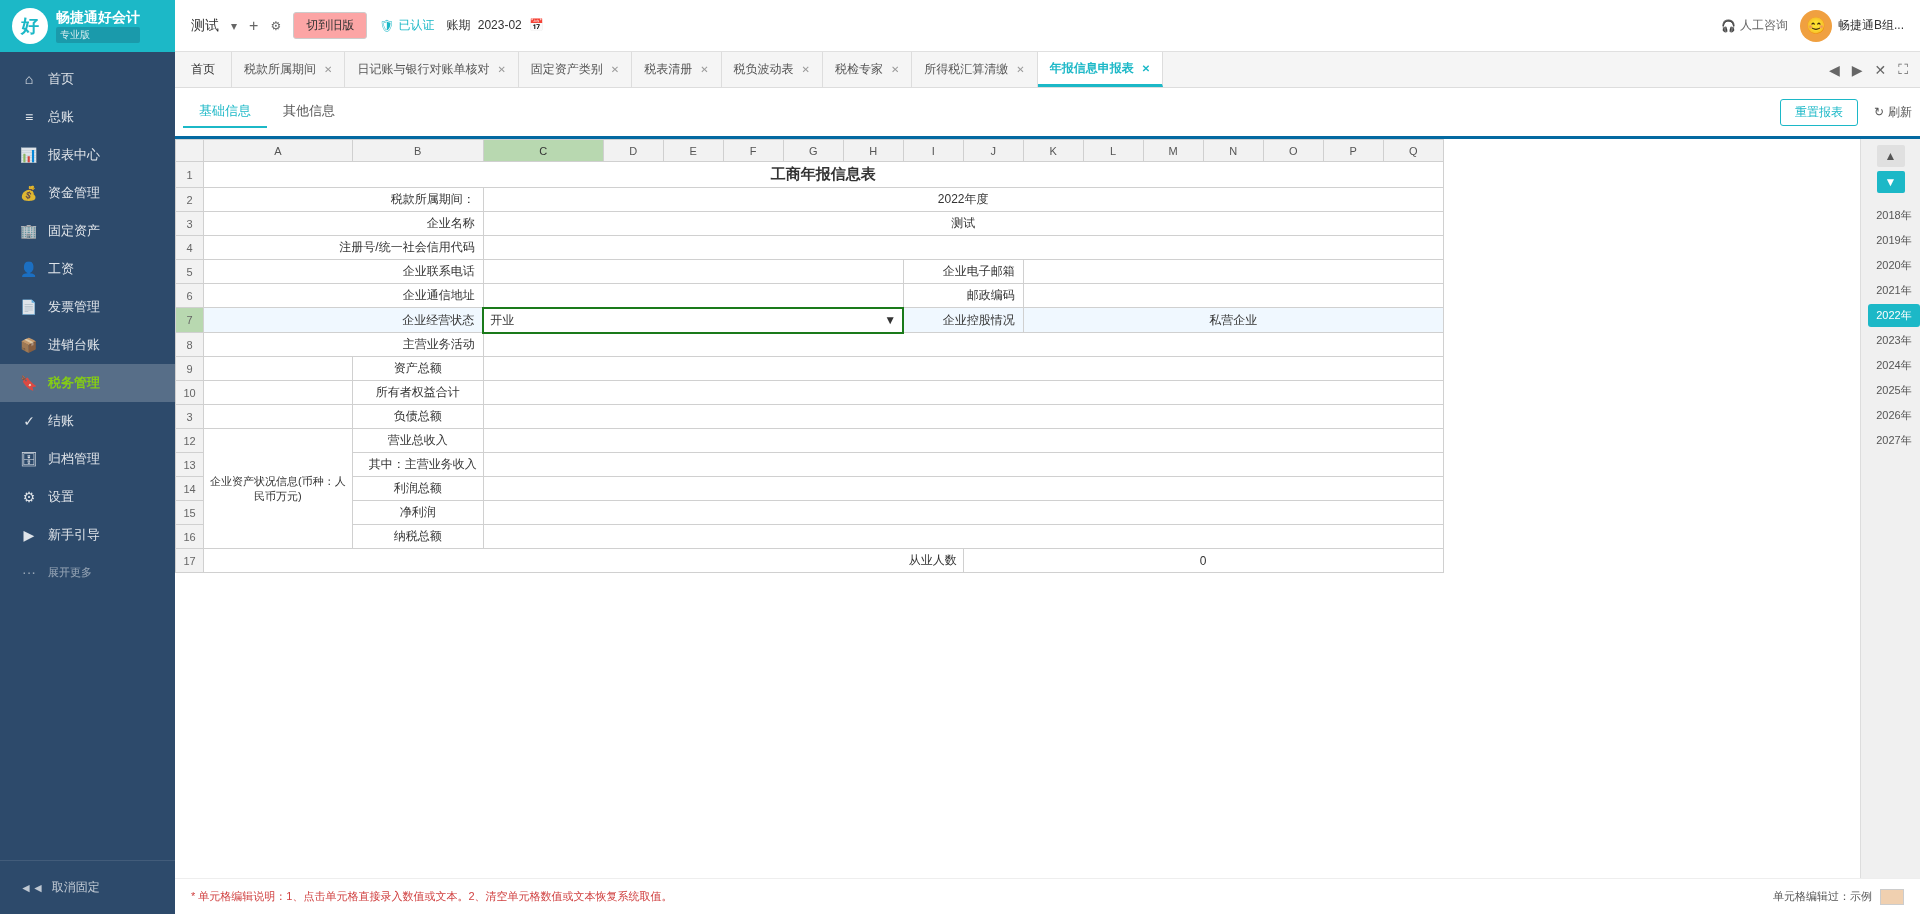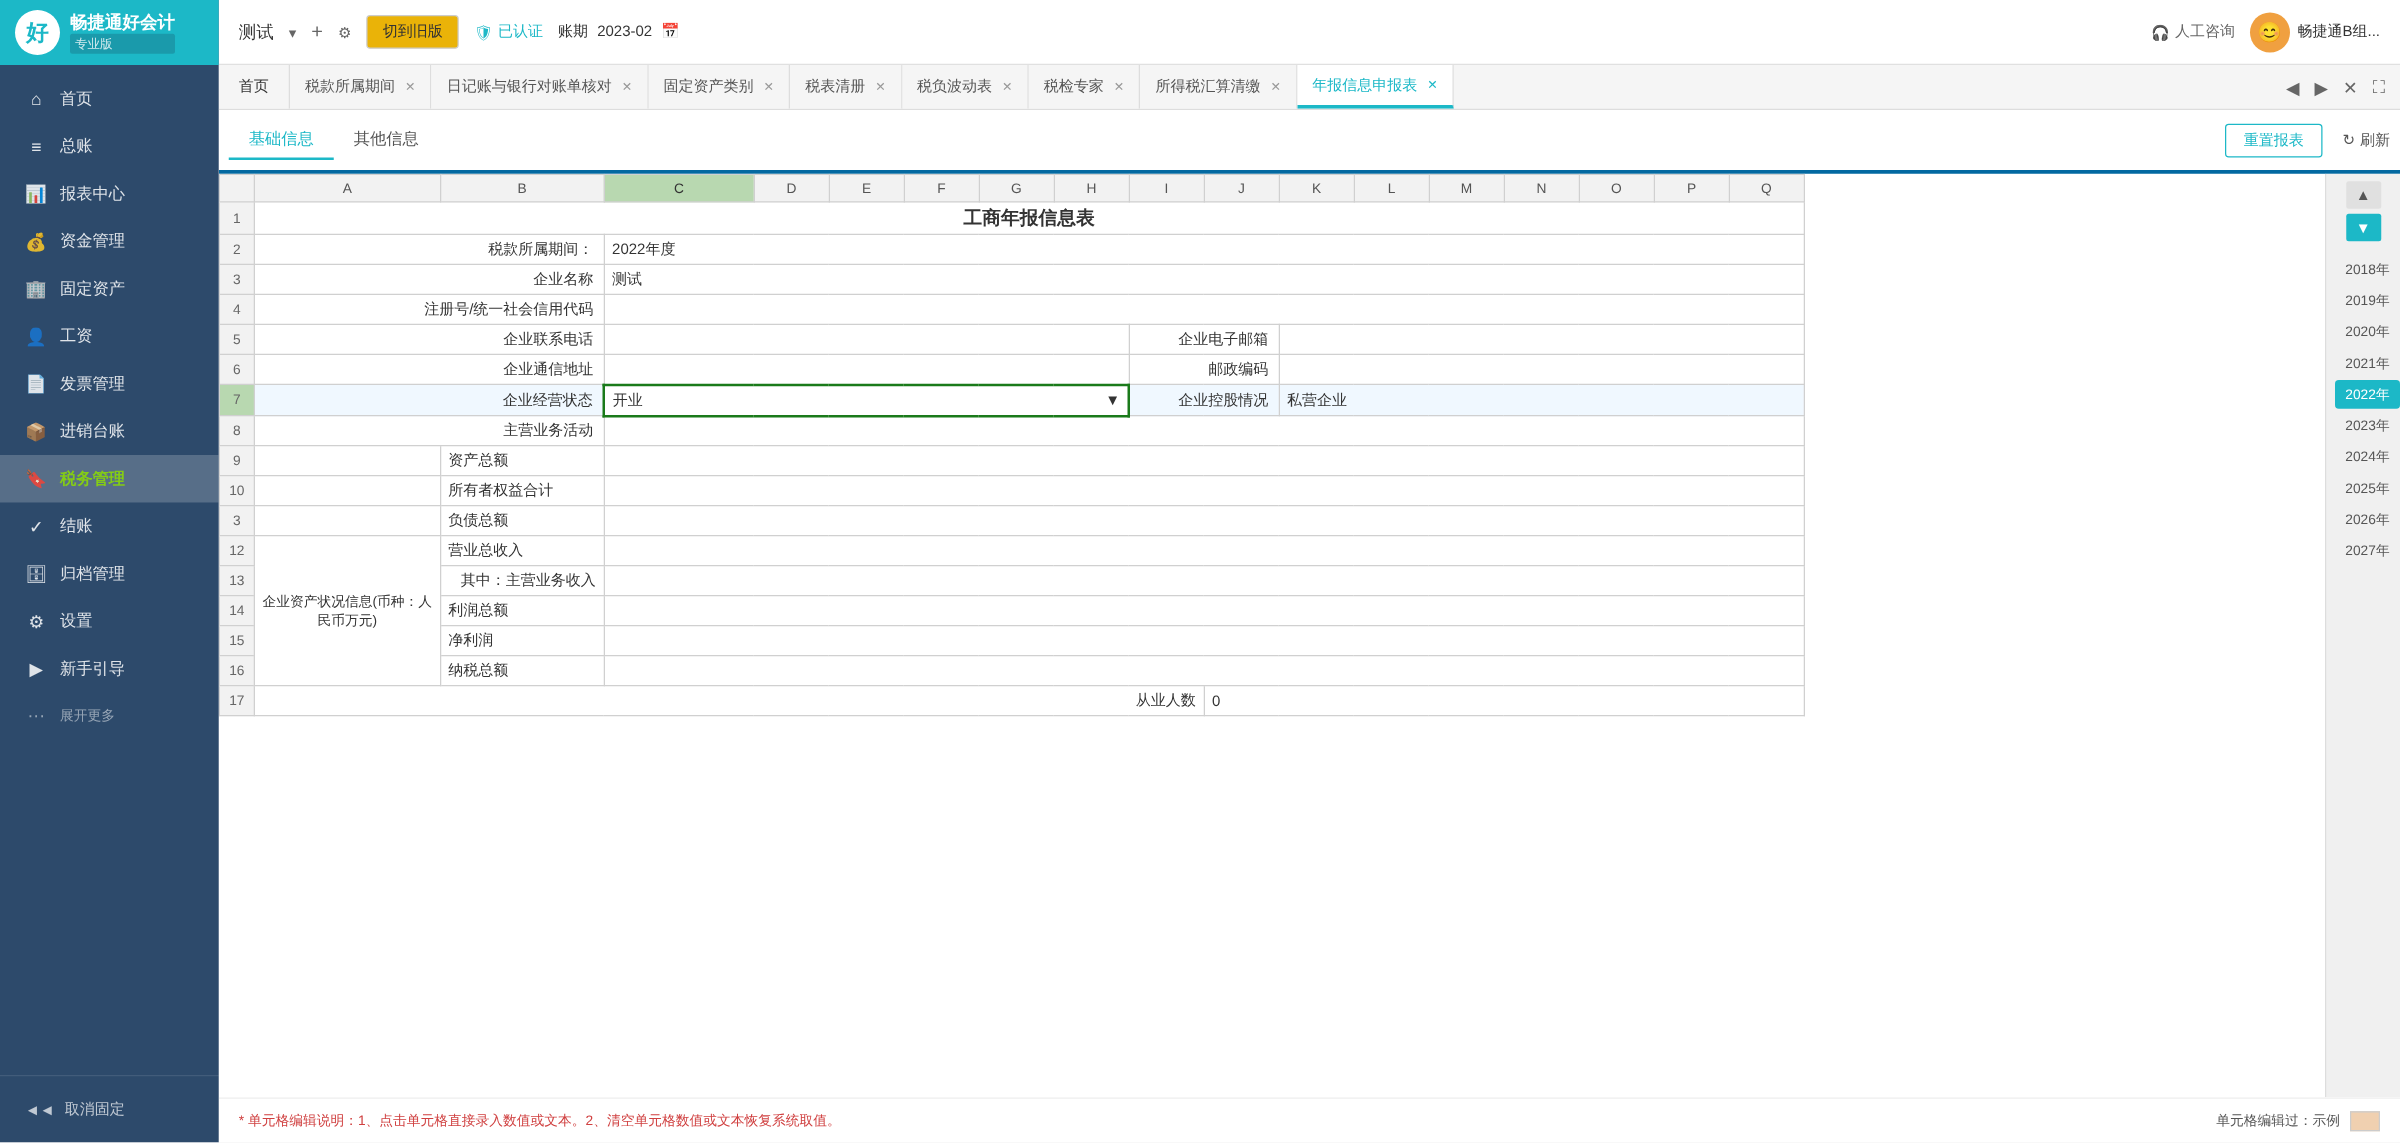--- a/index.html
+++ b/index.html
@@ -22,21 +22,21 @@
 
     
     .main-area { flex: 1; display: flex; flex-direction: column; overflow: hidden; }
 
     
     .top-bar { height: 52px; background: #fff; border-bottom: 1px solid #e0e0e0; display: flex; align-items: center; padding: 0 16px; gap: 12px; }
     .top-bar-title { font-size: 14px; color: #333; font-weight: 500; }
     .top-bar-arrow { color: #666; cursor: pointer; }
     .top-bar-add { color: #666; cursor: pointer; font-size: 16px; }
     .top-bar-gear { color: #666; cursor: pointer; }
-    .top-bar-btn { border: 1px solid #ccc; padding: 4px 12px; border-radius: 3px; cursor: pointer; font-size: 12px; color: #333; background: #eab308; }
+    .top-bar-btn { border: 1px solid #ccc; padding: 4px 12px; border-radius: 3px; cursor: pointer; font-size: 12px; color: #333; background: #fca5a5; }
     .top-bar-verified { color: #1cb8c7; display: flex; align-items: center; gap: 4px; font-size: 12px; }
     .top-bar-spacer { flex: 1; }
     .top-bar-service { display: flex; align-items: center; gap: 4px; color: #666; font-size: 12px; cursor: pointer; }
     .top-bar-user { display: flex; align-items: center; gap: 6px; color: #333; font-size: 12px; cursor: pointer; }
     .user-avatar { width: 32px; height: 32px; border-radius: 50%; background: #f0a040; display: flex; align-items: center; justify-content: center; }
 
     
     .tab-bar { height: 36px; background: #f5f5f5; border-bottom: 1px solid #ddd; display: flex; align-items: stretch; overflow: hidden; }
     .tab-item { display: flex; align-items: center; padding: 0 12px; gap: 6px; cursor: pointer; font-size: 12px; color: #555; border-right: 1px solid #ddd; white-space: nowrap; background: #f5f5f5; }
     .tab-item:first-child { color: #333; font-weight: 500; padding: 0 16px; }
@@ -58,21 +58,21 @@
     .btn-refresh { color: #555; font-size: 12px; cursor: pointer; display: flex; align-items: center; gap: 4px; }
     .spreadsheet { border-collapse: collapse; table-layout: fixed; min-width: 1200px; }
 
     
     .col-header { background: #f2f2f2; }
     .col-header th { border: 1px solid #d0d0d0; padding: 3px 4px; text-align: center; font-size: 11px; font-weight: normal; color: #555; min-width: 60px; height: 22px; }
     .col-header th.active-col { background: #b8d8b0; color: #333; }
     .col-header th.row-num-header { width: 28px; min-width: 28px; background: #f2f2f2; }
 
     
-    .spreadsheet td { border: 1px solid #d0d0d0; padding: 3px 6px; font-size: 12px; height: 24px; vertical-align: middle; color: #333; }
+    .spreadsheet td { border: 1px solid #d0d0d0; padding: 3px 6px; font-size: 12px; height: 24px; vertical-align: middle; color: #333; text-align: center; }
     .spreadsheet td.row-num { background: #f2f2f2; text-align: center; font-size: 11px; color: #666; width: 28px; min-width: 28px; }
     .spreadsheet td.header-row { background: #f7f7f7; text-align: center; font-size: 14px; font-weight: bold; }
     .spreadsheet td.label { text-align: right; padding-right: 8px; }
     .spreadsheet td.selected-cell { border: 2px solid #1a7a1a; background: #fff; }
     .spreadsheet td.center { text-align: right; }
 
     
     .right-panel { width: 60px; min-width: 60px; background: #f0f0f0; border-left: 1px solid #ddd; display: flex; flex-direction: column; }
     .right-panel-scroll { flex: 1; display: flex; flex-direction: column; align-items: flex-end; padding: 4px 0; }
     .year-btn { width: 52px; padding: 4px 2px; text-align: center; font-size: 11px; color: #555; cursor: pointer; border-radius: 2px; margin: 1px 0; }
@@ -229,21 +229,21 @@
         <span class="tab-close">✕</span>
       </div>
       <div class="tab-item">
         <span>税检专家</span>
         <span class="tab-close">✕</span>
       </div>
       <div class="tab-item">
         <span>所得税汇算清缴</span>
         <span class="tab-close">✕</span>
       </div>
-      <div class="tab-item active" style="background:#fff;color:#1cb8c7;border-bottom:3px solid #1cb8c7;">
+      <div class="tab-item active" style="background:#fff;color:#1cb8c7;border-bottom:3px solid #1cb8c7;font-weight:bold;">
         <span>年报信息申报表</span>
         <span class="tab-close" style="color:#1cb8c7;">✕</span>
       </div>
       <div class="tab-nav-btns">
         <span class="tab-nav-btn">◀</span>
         <span class="tab-nav-btn">▶</span>
         <span class="tab-nav-btn">✕</span>
         <span class="tab-nav-btn">⛶</span>
       </div>
     </div>

